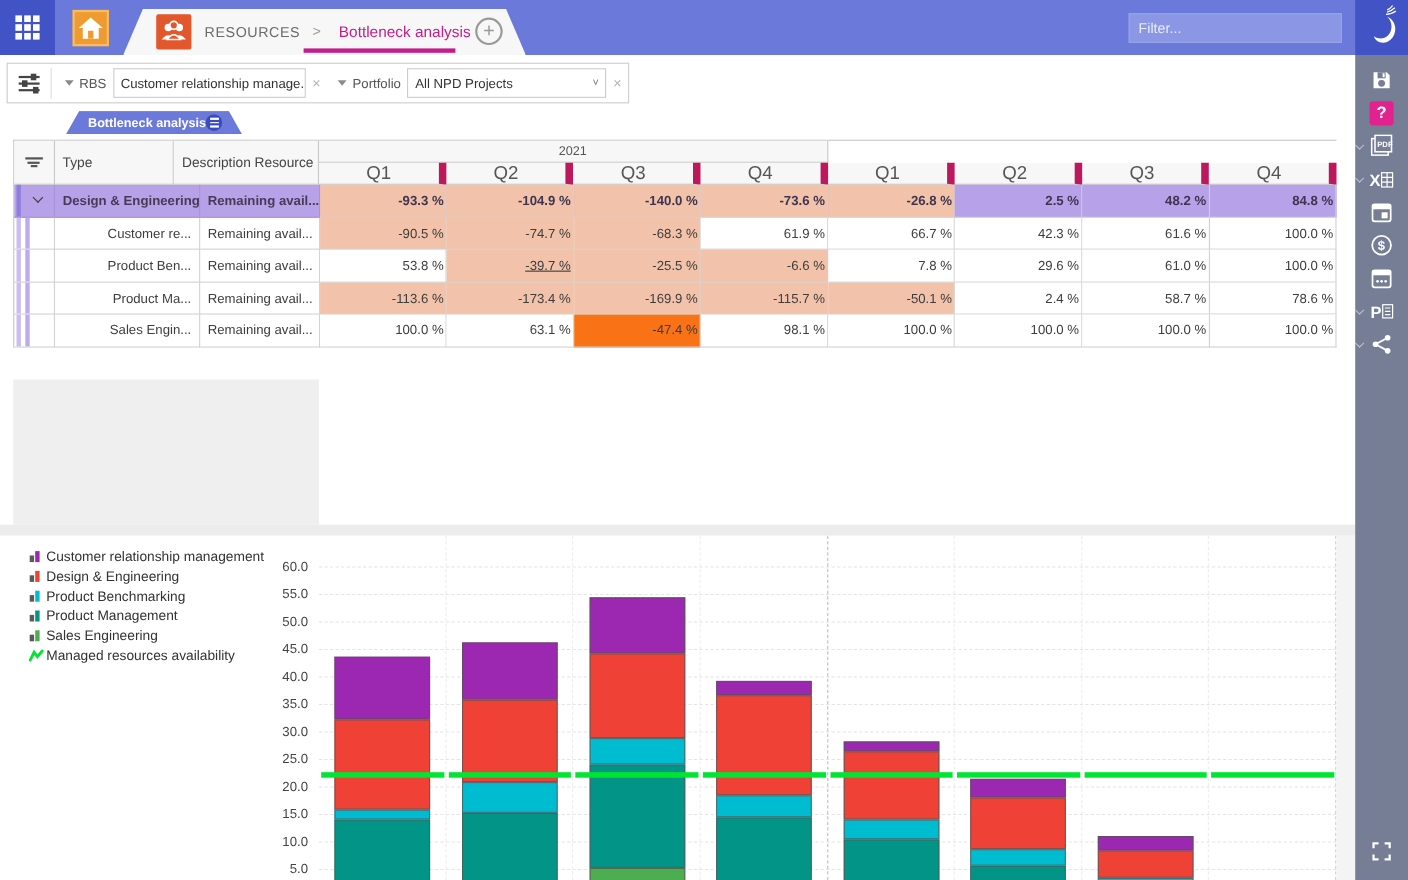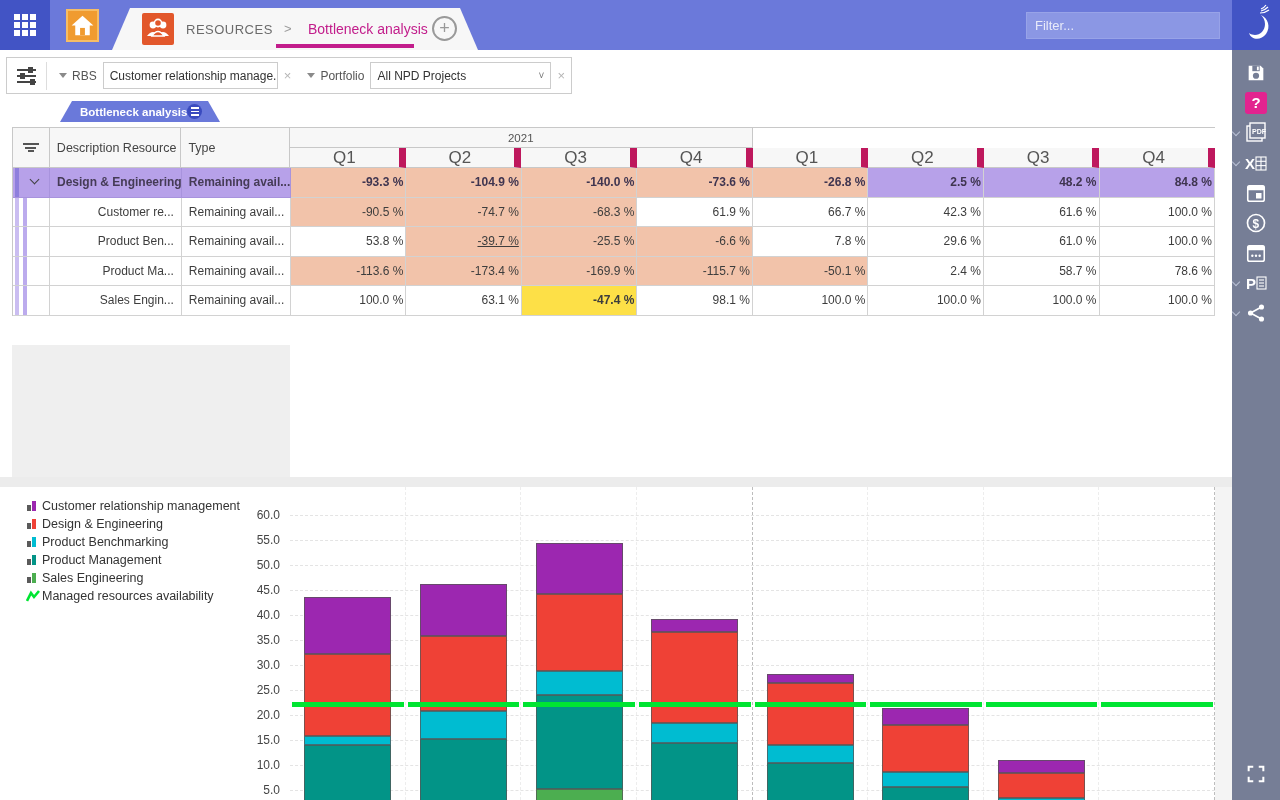--- a/index.html
+++ b/index.html
@@ -197,22 +197,22 @@
 
 <div class="grid">
   <div class="hdr">
     <div class="hcell hc-icon">
       <div class="alignicon">
         <i style="width:16px"></i>
           <i style="width:11px"></i>
           <i style="width:6px"></i>
       </div>
     </div>
+    <div class="hcell hc-type">Type</div>
     <div class="hcell hc-desc">Description Resource</div>
-    <div class="hcell hc-type">Type</div>
     <div class="hright">
       <div class="yrow">
           <div class="ycell">2021</div>
         </div>
       <div class="qrow">
           <div class="qcell">Q1</div>
           <div class="qcell">Q2</div>
           <div class="qcell">Q3</div>
           <div class="qcell">Q4</div>
           <div class="qcell">Q1</div>
@@ -289,21 +289,21 @@
       </div>
       <div class="trow">
         <div class="tcell c-icon">
           <div class="strip" style="left: 2px; background: rgb(202, 189, 241);"></div>
           <div class="strip" style="left: 10px; background: rgb(188, 171, 237);"></div>
         </div>
         <div class="tcell c-desc r-align">Sales Engin...</div>
         <div class="tcell c-type">Remaining avail...</div>
         <div class="tcell c-val" style="background: rgb(255, 255, 255);">100.0 %</div>
         <div class="tcell c-val" style="background: rgb(255, 255, 255);">63.1 %</div>
-        <div class="tcell c-val" style="background: #fde047; font-weight: bold;">-47.4 %</div>
+        <div class="tcell c-val" style="background: #f97316;">-47.4 %</div>
         <div class="tcell c-val" style="background: rgb(255, 255, 255);">98.1 %</div>
         <div class="tcell c-val" style="background: rgb(255, 255, 255);">100.0 %</div>
         <div class="tcell c-val" style="background: rgb(255, 255, 255);">100.0 %</div>
         <div class="tcell c-val" style="background: rgb(255, 255, 255);">100.0 %</div>
         <div class="tcell c-val" style="background: rgb(255, 255, 255);">100.0 %</div>
       </div>
     </div>
 </div>
 
 <div class="left-gray"></div>

